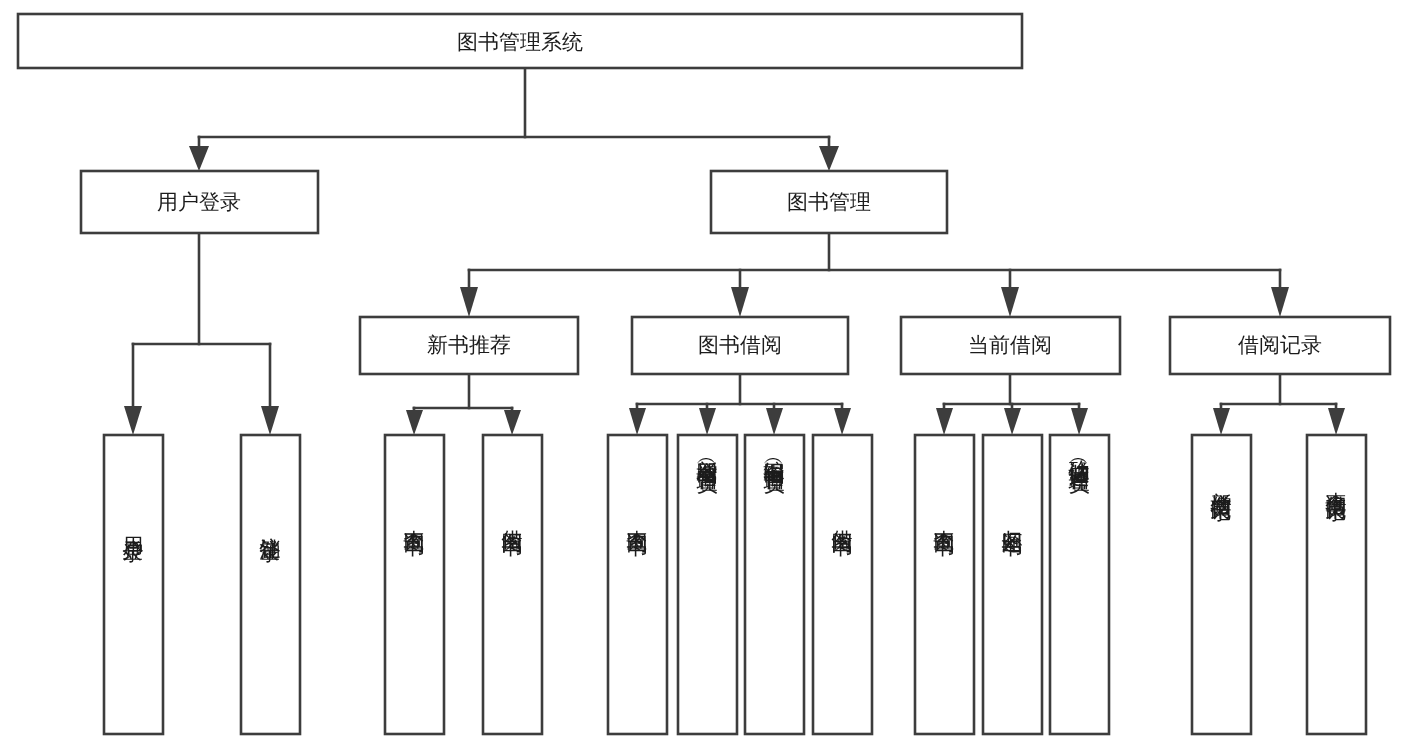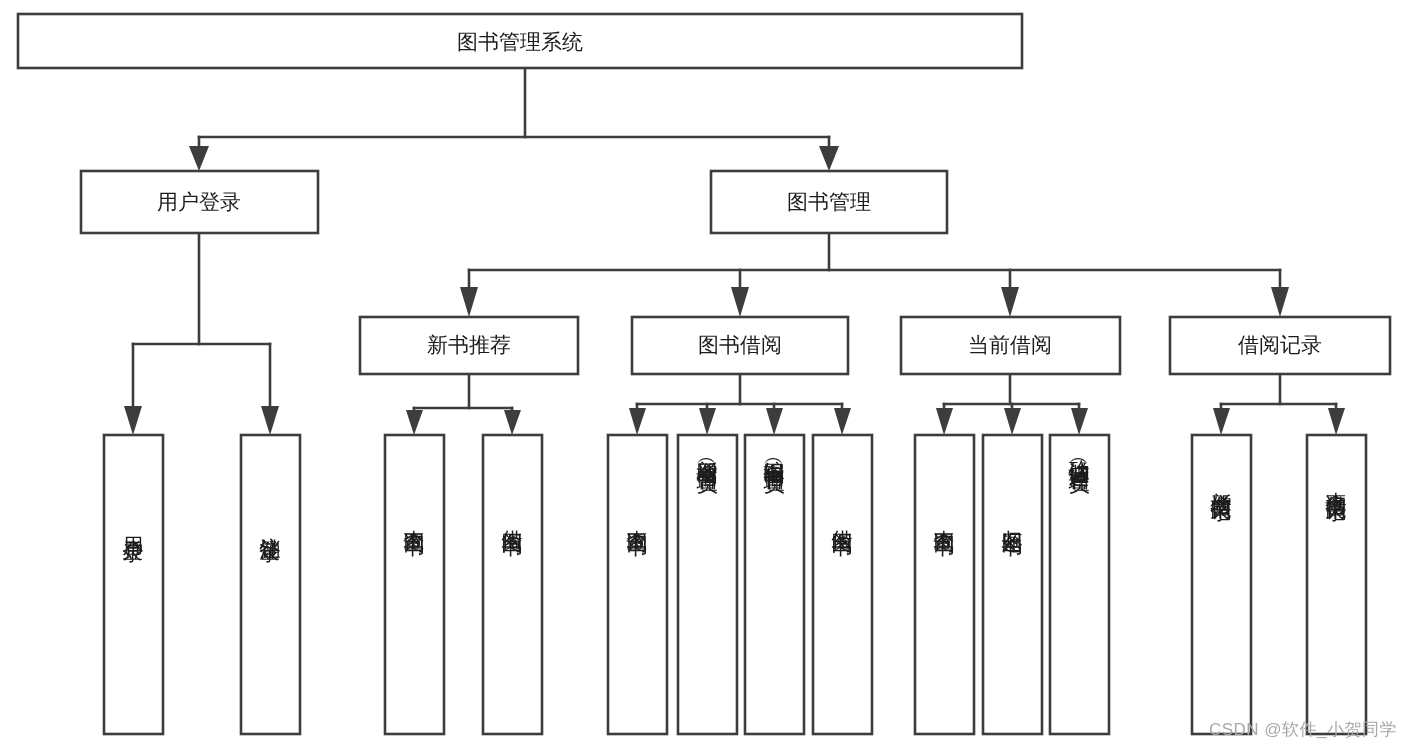--- a/index.html
+++ b/index.html
@@ -247,15 +247,14 @@
   <div class="vlabel-wrap" style="left:1050px; top:435px; width:59px; height:299px;">
     <span class="node-label-v" style="margin-top:8px;">确认归还（管理员）</span>
   </div>
   <div class="vlabel-wrap" style="left:1192px; top:435px; width:59px; height:299px;">
     <span class="node-label-v" style="margin-top:40px;">新增借阅记录</span>
   </div>
   <div class="vlabel-wrap" style="left:1307px; top:435px; width:59px; height:299px;">
     <span class="node-label-v" style="margin-top:40px;">查询借阅记录</span>
   </div>
 
-  <div class="watermark">CSDN @软件_小贺同学</div>
 
 </div>
 
 </body></html>

